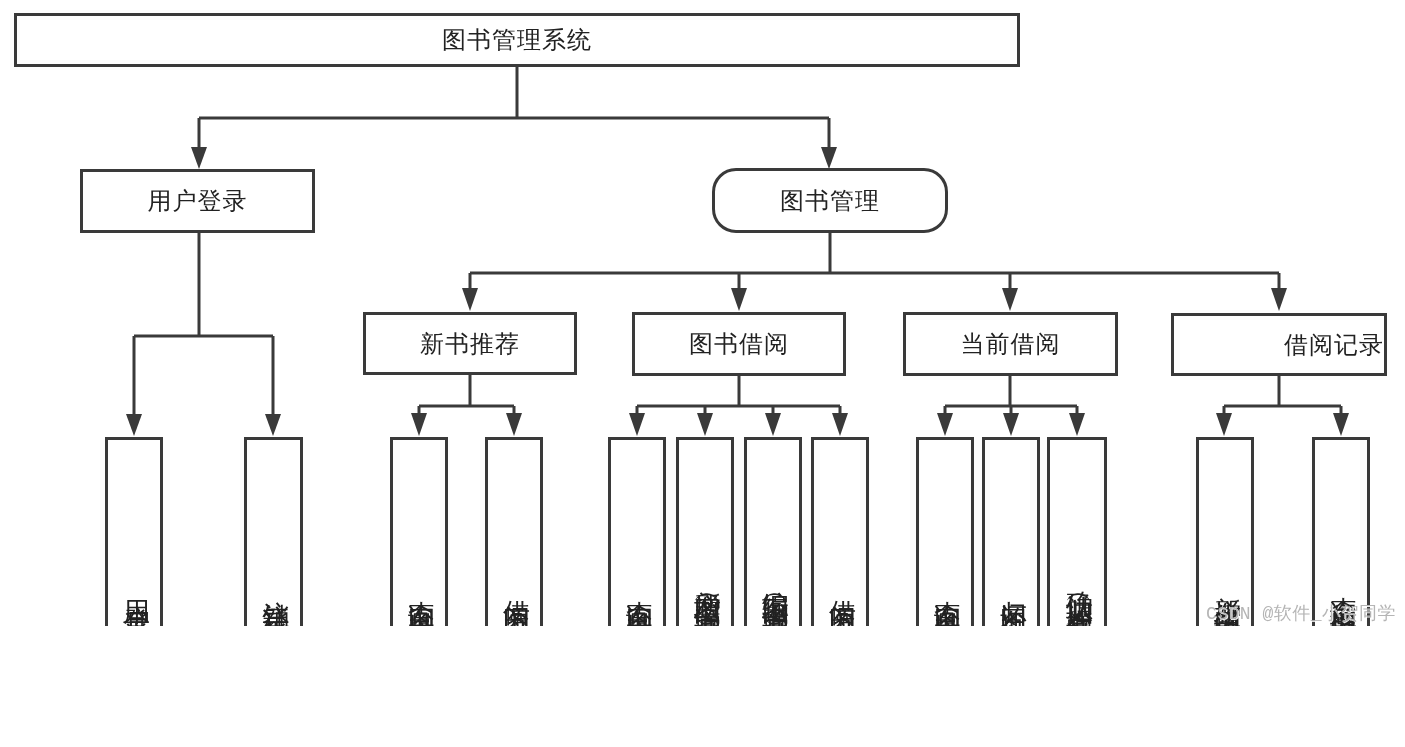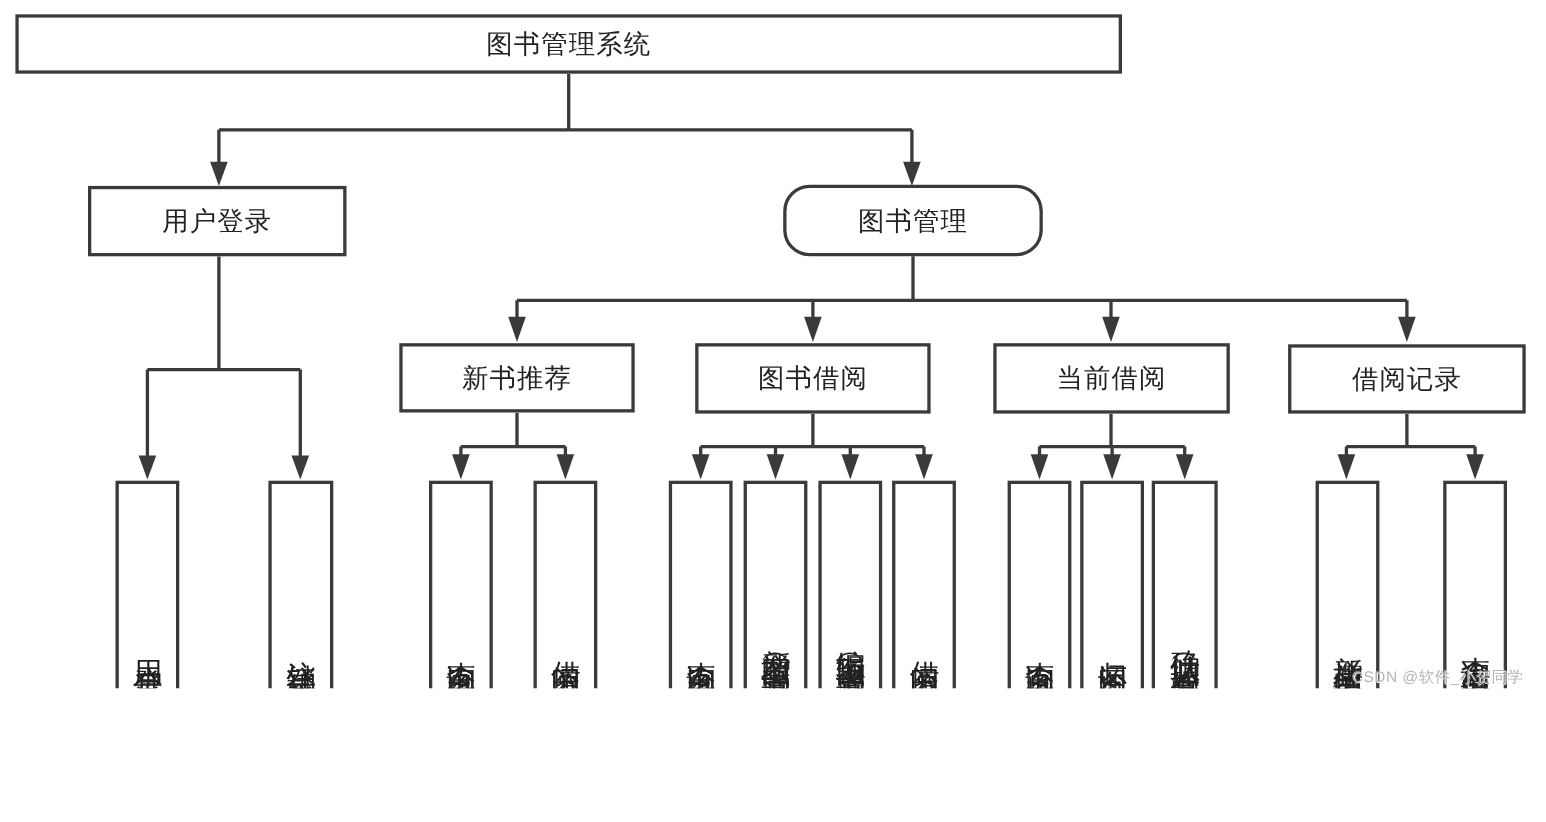--- a/index.html
+++ b/index.html
@@ -8,21 +8,21 @@
     --text: #222222;
     --bg: #ffffff;
     --wm: #b5b5b5;
   }
   html, body { margin: 0; padding: 0; background: var(--bg); }
   .stage {
     position: relative;
     width: 1405px;
     height: 626px;
     background: var(--bg);
-    font-family: Liberation Sans, sans-serif;
+    font-family: Liberation Mono, monospace;
     overflow: hidden;
   }
   .wires {
     position: absolute;
     left: 0; top: 0;
     width: 1405px; height: 747px;
     pointer-events: none;
   }
   .wires path {
     stroke: var(--line);
@@ -51,23 +51,23 @@
   .node.v .label {
     writing-mode: vertical-rl;
     text-orientation: mixed;
     font-size: 27px;
     letter-spacing: 4px;
     line-height: 1;
     white-space: nowrap;
   }
   .watermark {
     position: absolute;
-    right: 20px;
+    right: 9px;
     bottom: 1px;
-    font-size: 14px;
+    font-size: 18px;
     letter-spacing: 0.5px;
     color: var(--wm);
     text-shadow: 1px 1px 0 rgba(255,255,255,0.9);
     white-space: nowrap;
     z-index: 5;
   }
 </style>
 </head>
 <body>
 
@@ -129,21 +129,21 @@
 
   <div class="node h" style="left:632px; top:312px; width:214px; height:64px;">
     <span class="label">图书借阅</span>
   </div>
   <div class="node h" style="left:363px; top:312px; width:214px; height:63px;">
     <span class="label">新书推荐</span>
   </div>
   <div class="node h" style="left:903px; top:312px; width:215px; height:64px;">
     <span class="label">当前借阅</span>
   </div>
-  <div class="node h" style="left:1171px; top:313px; width:216px; height:63px;">
+  <div class="node h" style="left:1171px; top:313px; width:216px; height:63px;justify-content:flex-end;">
     <span class="label">借阅记录</span>
   </div>
 
   <div class="node v" style="left:105px; top:437px; width:58px; height:300px;">
     <span class="label">用户登录</span>
   </div>
   <div class="node v" style="left:244px; top:437px; width:59px; height:300px;">
     <span class="label">注销登录</span>
   </div>
 

